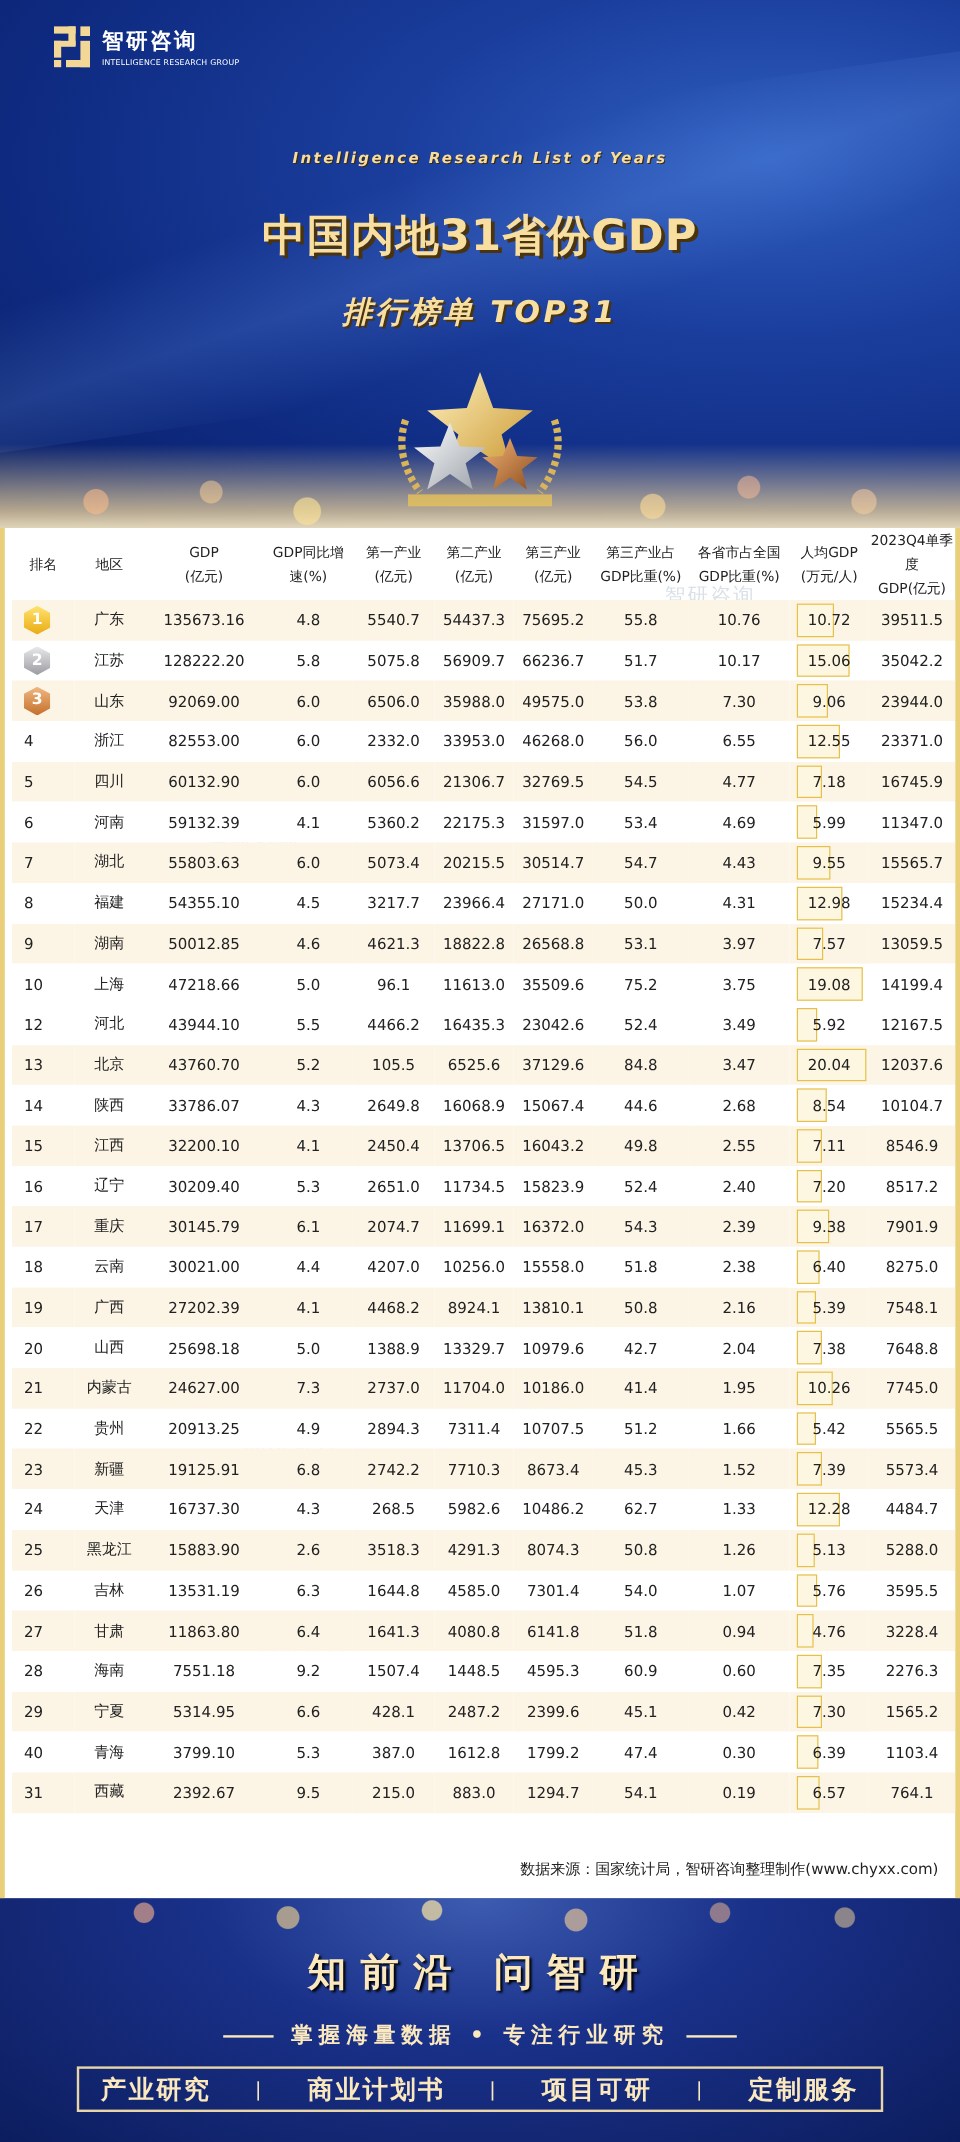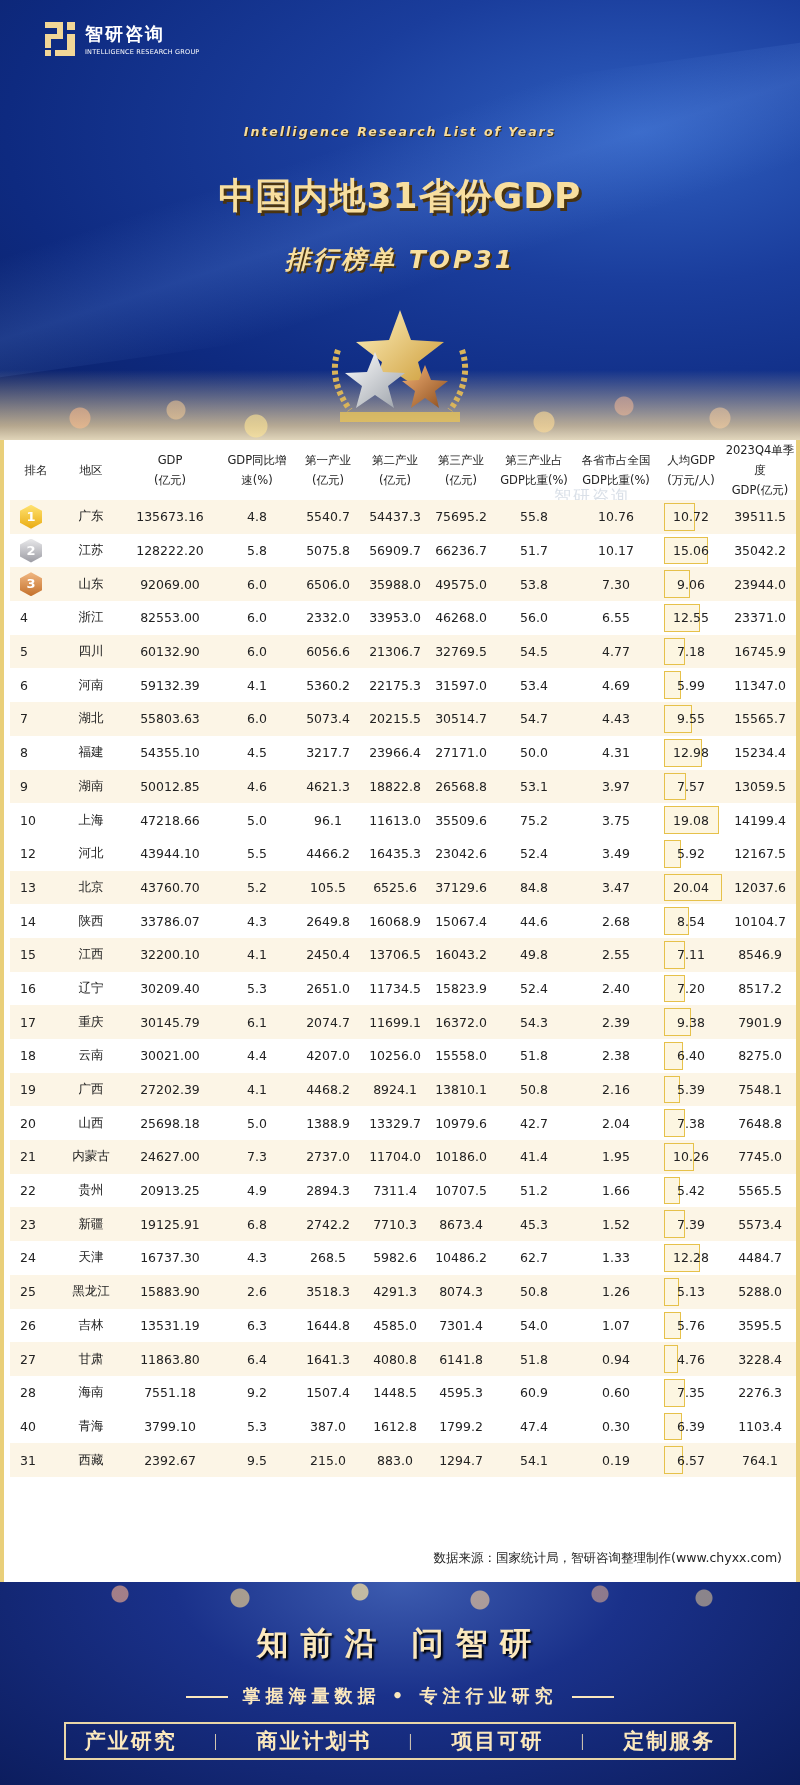--- a/index.html
+++ b/index.html
@@ -55,21 +55,21 @@
     background: radial-gradient(circle at 15% 30%, rgba(255,180,140,0.6) 0 8px, transparent 9px),
                 radial-gradient(circle at 30% 40%, rgba(255,220,140,0.6) 0 9px, transparent 10px),
                 radial-gradient(circle at 45% 25%, rgba(255,230,160,0.7) 0 8px, transparent 9px),
                 radial-gradient(circle at 60% 45%, rgba(255,210,150,0.6) 0 9px, transparent 10px),
                 radial-gradient(circle at 75% 30%, rgba(255,190,140,0.5) 0 8px, transparent 9px),
                 radial-gradient(circle at 88% 40%, rgba(255,220,150,0.5) 0 8px, transparent 9px); }
   .slogan { position: absolute; top: 40px; width: 100%; text-align: center; color: #fbe8bd; font-size: 32px; font-weight: bold; letter-spacing: 12px; text-shadow: 2px 2px 2px #000; }
   .tagline { position: absolute; top: 102px; width: 100%; text-align: center; color: #fbe8bd; font-size: 18px; font-weight: bold; letter-spacing: 5px; }
   .tagline .dash { display: inline-block; width: 42px; height: 2px; background: #fbe8bd; vertical-align: middle; margin: 0 14px; }
   .services { position: absolute; left: 64px; top: 140px; width: 672px; height: 38px; border: 2px solid #e8d6a8; display: flex; justify-content: space-around; align-items: center; }
-  .services span { color: #fbe8bd; font-size: 21px; font-weight: bold; letter-spacing: 2px; font-family: Liberation Serif, serif; }
+  .services span { color: #fbe8bd; font-size: 21px; font-weight: bold; letter-spacing: 2px; }
   .services .sep { color: #fbe8bd; font-size: 16px; font-weight: normal; }
 </style>
 </head>
 <body>
 
 <div class="page">
 
   <div class="header">
     <div class="logo">
       <div class="logo-mark">
@@ -503,20 +503,33 @@
             <td>7551.18</td>
             <td>9.2</td>
             <td>1507.4</td>
             <td>1448.5</td>
             <td>4595.3</td>
             <td>60.9</td>
             <td>0.60</td>
             <td class="pcap"><div class="pcap-bar" style="width: 21.2725px; border-color: rgb(230, 193, 74);"></div><span class="pcap-val">7.35</span></td>
             <td>2276.3</td>
           </tr>
+          <tr class="odd">
+            <td class="rank">29</td>
+            <td>宁夏</td>
+            <td>5314.95</td>
+            <td>6.6</td>
+            <td>428.1</td>
+            <td>2487.2</td>
+            <td>2399.6</td>
+            <td>45.1</td>
+            <td>0.42</td>
+            <td class="pcap"><div class="pcap-bar" style="width: 21.1277px; border-color: rgb(230, 193, 74);"></div><span class="pcap-val">7.30</span></td>
+            <td>1565.2</td>
+          </tr>
           <tr class="even">
             <td class="rank">40</td>
             <td>青海</td>
             <td>3799.10</td>
             <td>5.3</td>
             <td>387.0</td>
             <td>1612.8</td>
             <td>1799.2</td>
             <td>47.4</td>
             <td>0.30</td>

